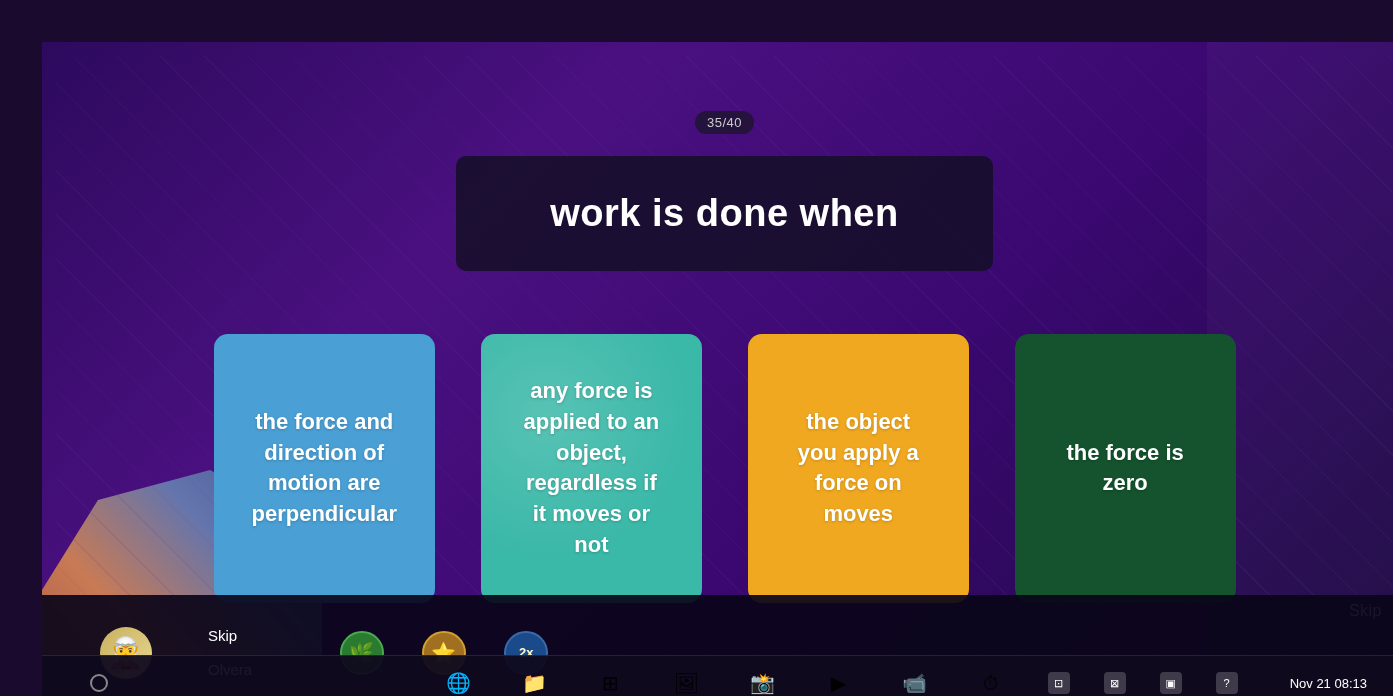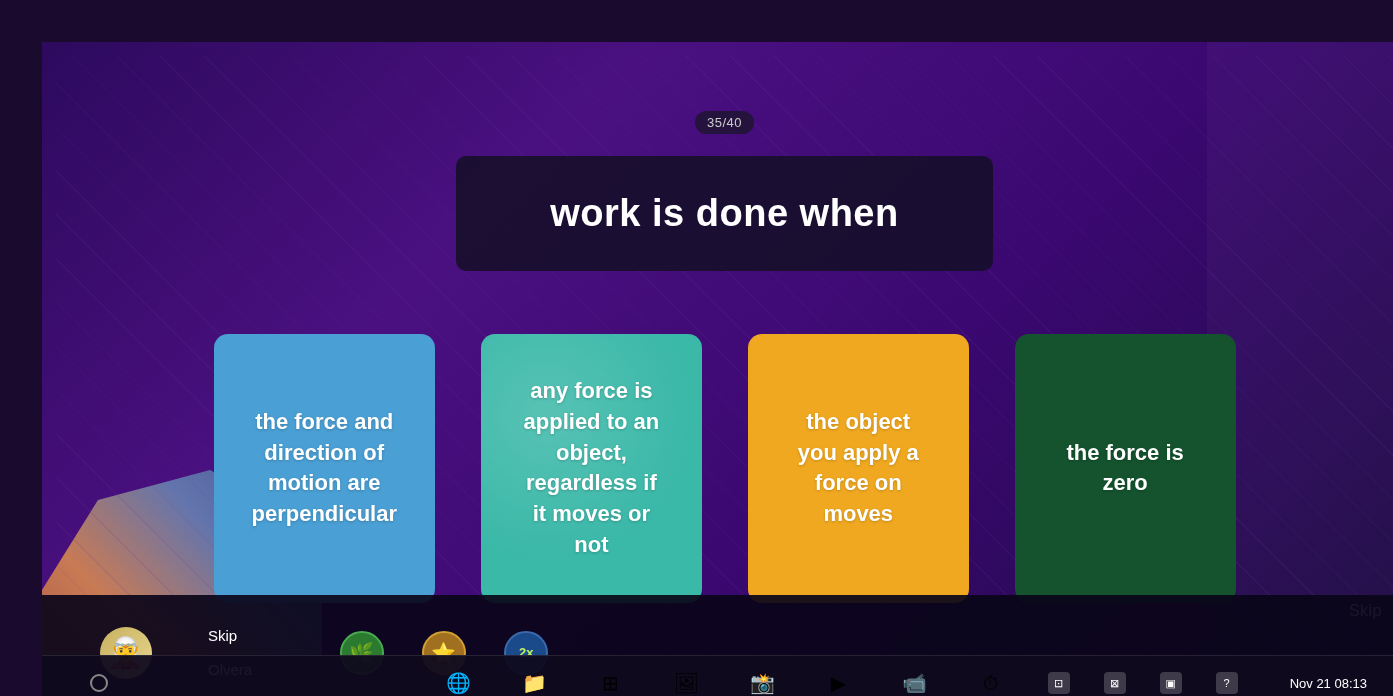--- a/index.html
+++ b/index.html
@@ -182,21 +182,21 @@
       height: 44px;
       border-radius: 50%;
       display: flex;
       align-items: center;
       justify-content: center;
       font-size: 20px;
     }
 
     .badge-green { background: #2a7a30; border: 2px solid #4aaa50; }
     .badge-gold { background: #a07020; border: 2px solid #d0a030; }
-    .badge-blue-streak { background: #1a4a8a; border: 2px solid #3a6aaa; color: #bef264; font-size: 13px; font-weight: bold; }
+    .badge-blue-streak { background: #1a4a8a; border: 2px solid #3a6aaa; color: #fef9c3; font-size: 13px; font-weight: bold; }
 
     .skip-button {
       position: absolute;
       right: 25px;
       bottom: 90px;
       background: transparent;
       border: none;
       color: #cccccc;
       font-size: 16px;
       cursor: pointer;

